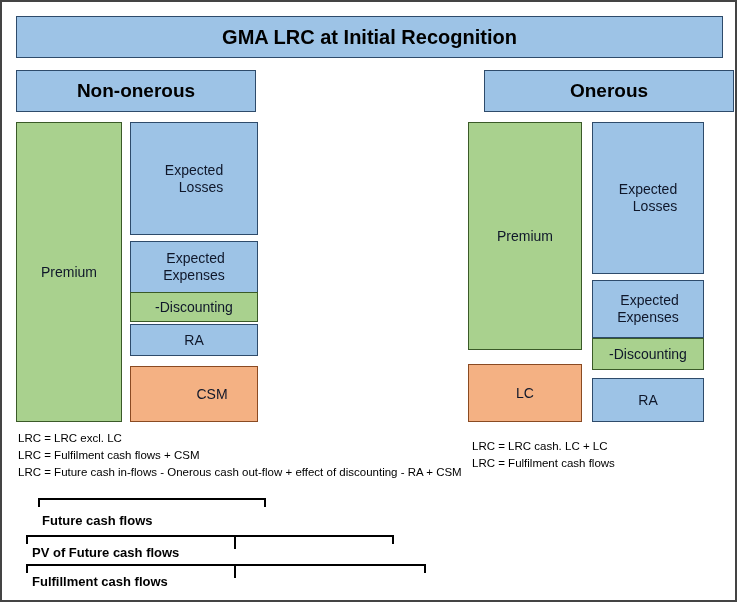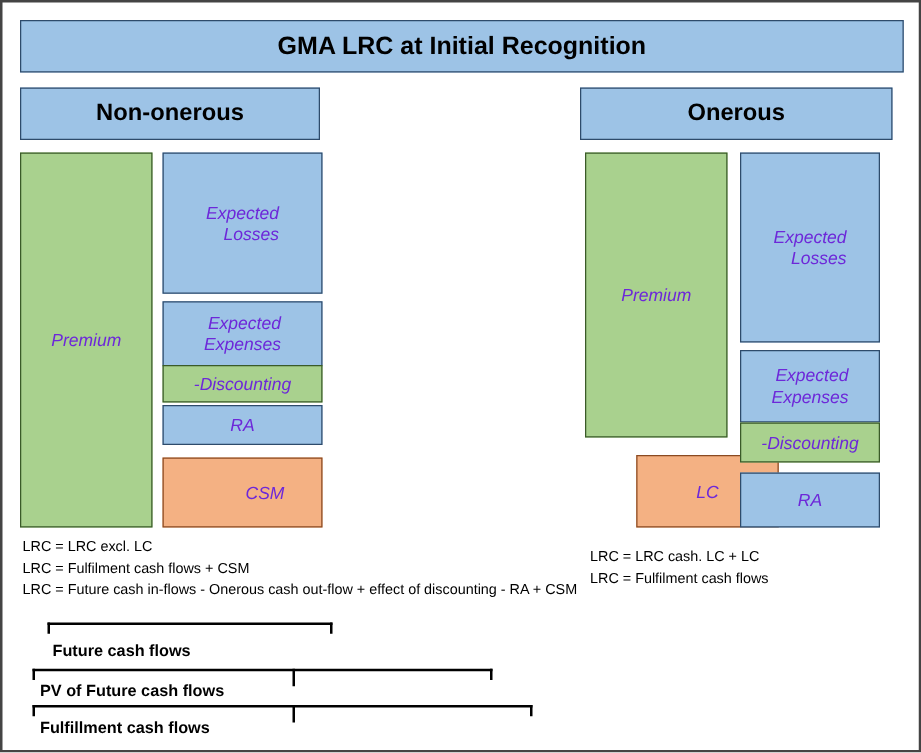--- a/index.html
+++ b/index.html
@@ -49,23 +49,23 @@
     font-weight: bold;
     color: #000000;
   }
   .section-head {
     height: 42px;
     font-size: 19px;
     font-weight: bold;
     color: #000000;
   }
   .head-nonon { left: 14px; top: 68px; width: 240px; }
-  .head-onerous { left: 462px; top: 68px; width: 250px; }
+  .head-onerous { left: 482px; top: 68px; width: 250px; }
 
-  .stack-box { font-size: 14px; color: #6d28d9; font-style: italic; }
+  .stack-box { font-size: 14px; color: #0f172a; }
 
   .note {
     position: absolute;
     font-size: 11.5px;
     color: #000000;
     white-space: nowrap;
   }
 
   .brace {
     position: absolute;
@@ -111,21 +111,21 @@
   <div class="box blue stack-box" style="left:128px; top:322px; width:128px; height:32px;">RA</div>
 
   <div class="box orange stack-box" style="left:128px; top:364px; width:128px; height:56px;padding-left:36px;">CSM</div>
 
   <div class="note" style="left:16px; top:430px;">LRC = LRC excl. LC</div>
   <div class="note" style="left:16px; top:447px;">LRC = Fulfilment cash flows + CSM</div>
   <div class="note" style="left:16px; top:464px;">LRC = Future cash in-flows - Onerous cash out-flow + effect of discounting - RA + CSM</div>
 
   <div class="box green stack-box" style="left:466px; top:120px; width:114px; height:228px;">Premium</div>
 
-  <div class="box orange stack-box" style="left:466px; top:362px; width:114px; height:58px;margin-left:41px;">LC</div>
+  <div class="box orange stack-box" style="left:466px; top:362px; width:114px; height:58px;">LC</div>
 
   <div class="box blue stack-box" style="left:590px; top:120px; width:112px; height:152px; white-space:pre-line;">Expected
 Losses</div>
 
   <div class="box blue stack-box" style="left:590px; top:278px; width:112px; height:58px; white-space:pre-line;">Expected
 Expenses</div>
 
   <div class="box green stack-box" style="left:590px; top:336px; width:112px; height:32px;">-Discounting</div>
 
   <div class="box blue stack-box" style="left:590px; top:376px; width:112px; height:44px;">RA</div>

